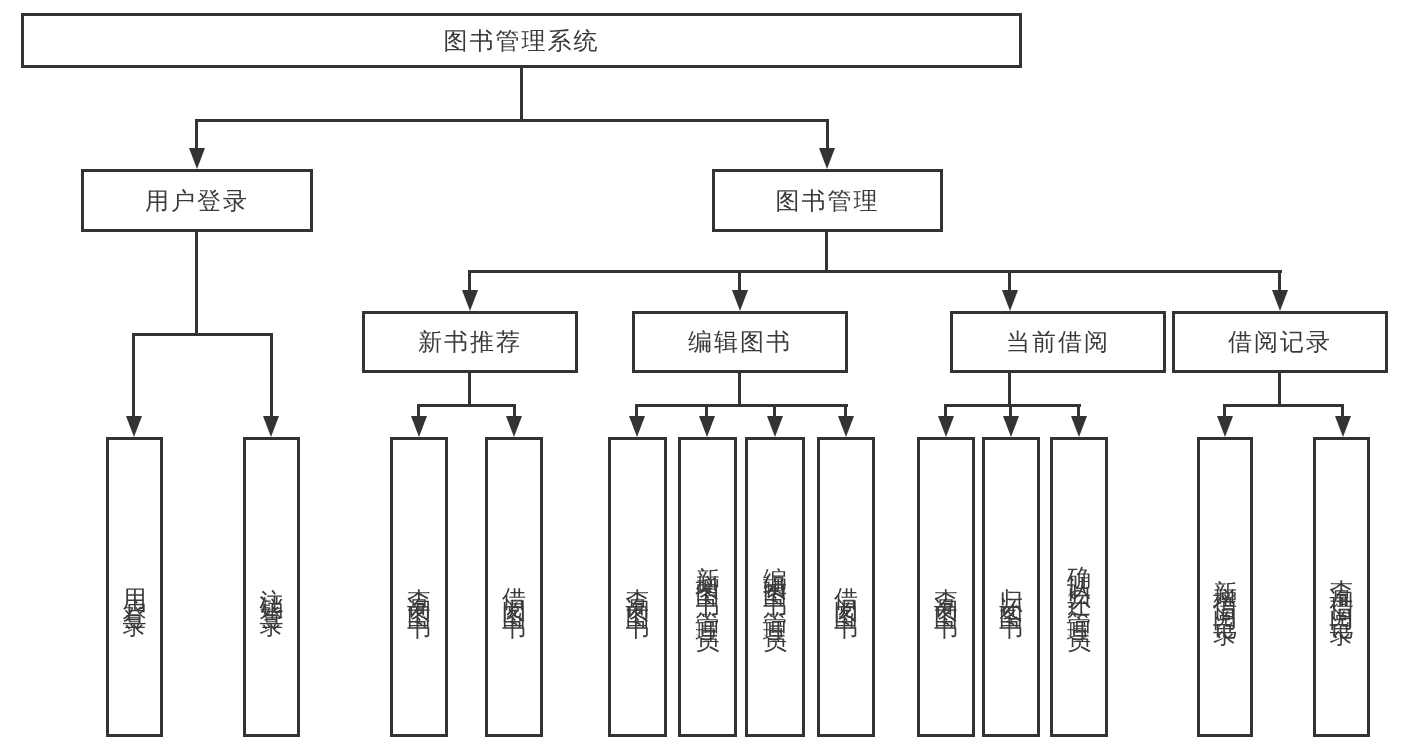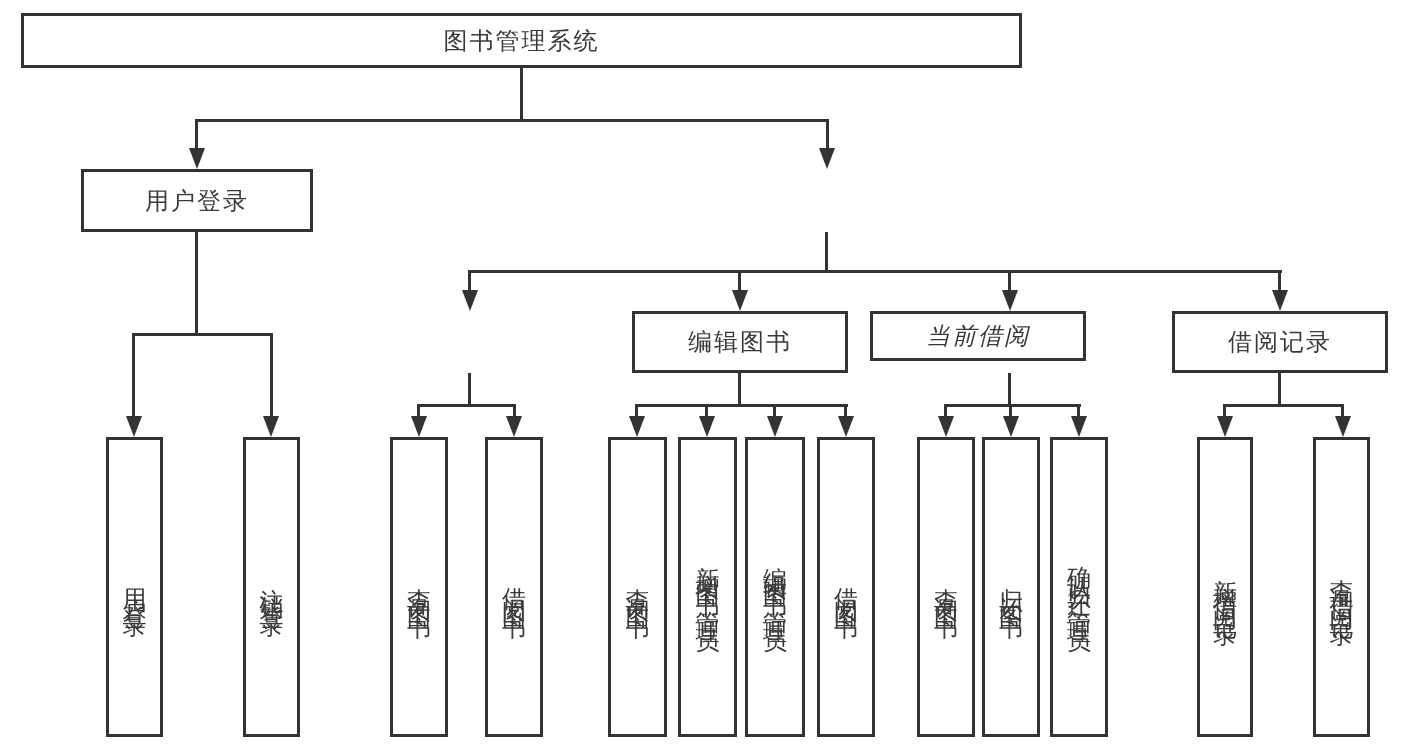--- a/index.html
+++ b/index.html
@@ -42,20 +42,23 @@
   <div class="vline" style="left:520px;top:68px;height:54px;"></div>
   <div class="hline" style="left:195px;top:119px;width:634px;"></div>
   <div class="vline" style="left:195px;top:119px;height:32px;"></div>
   <div class="ah" style="left:189px;top:148px;"></div>
   <div class="vline" style="left:826px;top:119px;height:32px;"></div>
   <div class="ah" style="left:819px;top:148px;"></div>
 
   <div class="box" style="left:81px;top:169px;width:232px;height:63px;">
     <span>用户登录</span>
   </div>
+  <div class="box" style="left:712px;top:169px;width:231px;height:63px;">
+    <span>图书管理</span>
+  </div>
 
   <div class="vline" style="left:195px;top:232px;height:104px;"></div>
   <div class="hline" style="left:132px;top:333px;width:141px;"></div>
   <div class="vline" style="left:132px;top:333px;height:86px;"></div>
   <div class="ah" style="left:126px;top:416px;"></div>
   <div class="vline" style="left:270px;top:333px;height:86px;"></div>
   <div class="ah" style="left:263px;top:416px;"></div>
 
   <div class="vbox" style="left:106px;top:437px;width:57px;height:300px;">
     <span>用户登录</span>
@@ -68,24 +71,27 @@
   <div class="hline" style="left:468px;top:270px;width:814px;"></div>
   <div class="vline" style="left:468px;top:270px;height:22px;"></div>
   <div class="ah" style="left:462px;top:290px;"></div>
   <div class="vline" style="left:738px;top:270px;height:22px;"></div>
   <div class="ah" style="left:732px;top:290px;"></div>
   <div class="vline" style="left:1008px;top:270px;height:22px;"></div>
   <div class="ah" style="left:1002px;top:290px;"></div>
   <div class="vline" style="left:1278px;top:270px;height:22px;"></div>
   <div class="ah" style="left:1272px;top:290px;"></div>
 
+  <div class="box" style="left:362px;top:311px;width:216px;height:62px;">
+    <span>新书推荐</span>
+  </div>
   <div class="box" style="left:632px;top:311px;width:216px;height:62px;">
     <span>编辑图书</span>
   </div>
-  <div class="box" style="left:870px;top:311px;width:216px;height:50px;font-style:italic;">
+  <div class="box" style="left:950px;top:311px;width:216px;height:62px;">
     <span>当前借阅</span>
   </div>
   <div class="box" style="left:1172px;top:311px;width:216px;height:62px;">
     <span>借阅记录</span>
   </div>
 
   <div class="vline" style="left:468px;top:373px;height:34px;"></div>
   <div class="hline" style="left:417px;top:404px;width:99px;"></div>
   <div class="vline" style="left:417px;top:404px;height:15px;"></div>
   <div class="ah" style="left:411px;top:416px;"></div>

